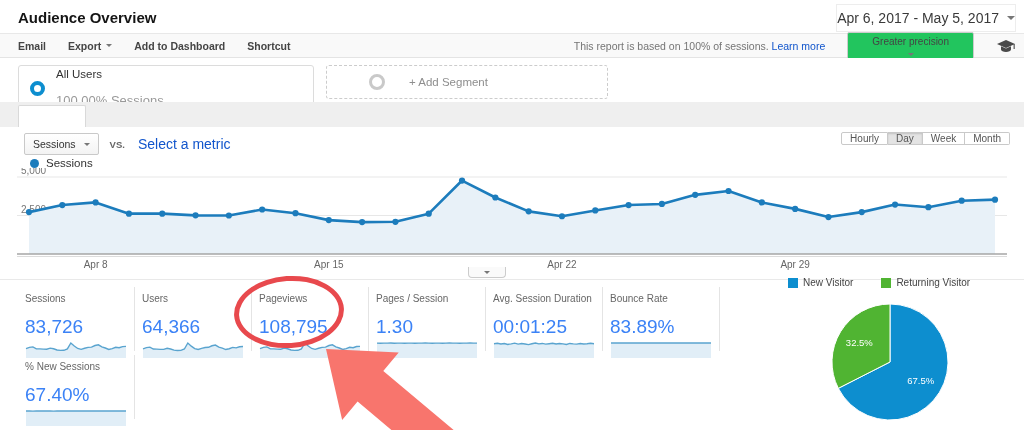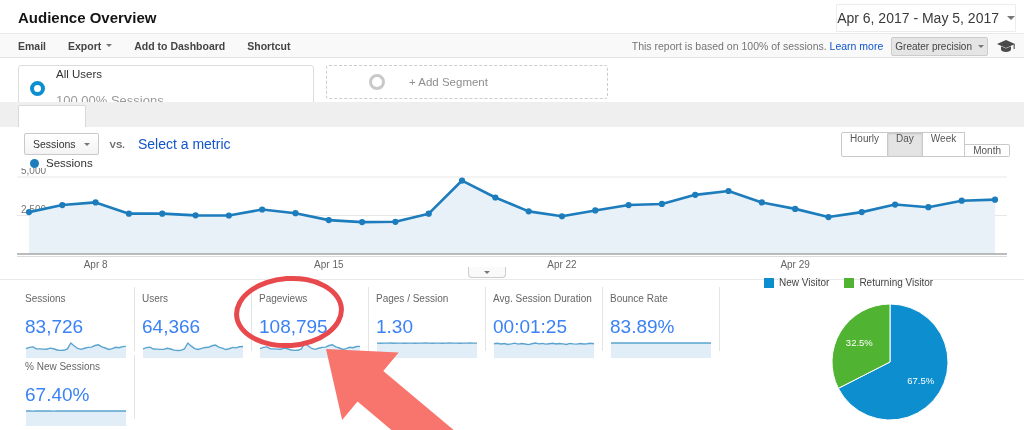--- a/index.html
+++ b/index.html
@@ -9,24 +9,24 @@
 
   
   .header { position:absolute; left:0; top:0; right:0; height:34px; background:#fff; border-bottom:1px solid #e8e8e8; }
   .page-title { position:absolute; left:18px; top:9px; font-size:15px; font-weight:bold; color:#151515; }
   .date-range { position:absolute; right:8px; top:4px; display:flex; align-items:center; gap:8px; padding:5px 0; border:1px solid #ededed; background:#fff; cursor:pointer; }
   .date-range-text { font-size:14px; color:#3a3a3a; }
 
   
   .toolbar { position:absolute; left:0; top:34px; right:0; height:24px; background:#f9f9f9; border-bottom:1px solid #e4e4e4; display:flex; align-items:center; padding-left:18px; gap:22px; }
   .toolbar-btn { font-size:10.5px; font-weight:bold; color:#454545; display:flex; align-items:center; gap:5px; cursor:pointer; }
-  .toolbar-right { position:absolute; right:8px; top:0; height:24px; display:flex; align-items:center; gap:8px; }
+  .toolbar-right { position:absolute; right:8px; top:0; height:24px; display:flex; align-items:center; gap:22px; }
   .report-note { font-size:10.5px; color:#757575; }
   .link { color:#1155cc; cursor:pointer; }
-  .precision-btn { font-size:10px; color:#444; background:#e5e5e5; border:1px solid #ccc; border-radius:2px; padding:3px 3px; display:flex; align-items:center; gap:6px; cursor:pointer; }
+  .precision-btn { font-size:10px; color:#444; background:#22c55e; border:1px solid #ccc; border-radius:2px; padding:3px 24px; display:flex; align-items:center; gap:6px; cursor:pointer;flex-direction:column; }
 
   .caret { width:0; height:0; border-left:4px solid transparent; border-right:4px solid transparent; border-top:4px solid #777; display:inline-block; }
   .caret.sm { border-left-width:3px; border-right-width:3px; border-top-width:3px; }
 
   
   .segments { position:absolute; left:0; top:58px; right:0; height:44px; background:#fff; }
   .segment-card { position:absolute; left:18px; top:7px; width:296px; height:46px; border:1px solid #dcdcdc; border-radius:3px; display:flex; align-items:center; padding-left:11px; gap:11px; cursor:pointer; background:#fff; }
   .ring { width:15px; height:15px; border:4px solid #0d8ecf; border-radius:50%; flex:none; }
   .ring.gray { border-color:#c9c9c9; border-width:3px; width:16px; height:16px; }
   .segment-name { font-size:11.5px; color:#333; }
@@ -41,42 +41,42 @@
   
   .panel { position:absolute; left:0; top:127px; right:0; bottom:0; background:#fff; }
   .picker-row { position:absolute; left:24px; top:6px; display:flex; align-items:center; }
   .metric-select { display:inline-flex; align-items:center; gap:8px; padding:4px 8px; border:1px solid #c9c9c9; border-radius:2px; background:linear-gradient(#fff,#f3f3f3); font-size:10.5px; color:#333; cursor:pointer; }
   .vs-label { font-size:9.5px; font-weight:bold; color:#666; margin-left:11px; }
   .select-metric { font-size:14px; margin-left:13px; }
 
   .granularity { position:absolute; right:14px; top:5px; display:flex; }
   .gran-btn { font-size:10px; color:#555; background:#fff; border:1px solid #c9c9c9; border-left:none; padding:0 8px; cursor:pointer; }
   .gran-btn:first-child { border-left:1px solid #c9c9c9; border-radius:2px 0 0 2px; }
-  .gran-btn:last-child { border-radius:0 2px 2px 0;margin-top:12px; }
+  .gran-btn:last-child { border-radius:0 2px 2px 0; }
   .gran-btn.active { background:#e4e4e4; box-shadow:inset 0 1px 2px rgba(0,0,0,.15); }
 
   .chart-legend { position:absolute; left:30px; top:30px; display:flex; align-items:center; gap:7px; }
   .legend-dot { width:9px; height:9px; border-radius:50%; }
   .legend-label { font-size:11.5px; color:#333; }
 
   .main-chart { position:absolute; left:17px; top:41px; }
   .chart-handle { position:absolute; left:468px; top:140px; width:38px; height:11px; background:#fafafa; border:1px solid #ccc; border-top:none; border-radius:0 0 4px 4px; display:flex; align-items:center; justify-content:center; cursor:pointer; }
   .panel-divider { position:absolute; left:0; right:0; top:152px; border-top:1px solid #e9e9e9; }
 
   
   .cards-row { position:absolute; left:18px; display:flex; }
   .cards-row.r1 { top:160px; }
   .cards-row.r2 { top:228px; }
   .card { width:117px; height:64px; padding:6px 7px 0 7px; border-right:1px solid #e4e4e4; }
   .card-label { font-size:10px; color:#666; cursor:pointer; white-space:nowrap; }
   .card-value { font-size:19px; color:#3b82f6; margin-top:12px; }
   .card-spark { display:block; margin-top:2px; }
 
   
-  .pie-legend { position:absolute; left:764px; top:150px; display:flex; gap:15px; }
+  .pie-legend { position:absolute; left:788px; top:150px; display:flex; gap:28px; }
   .pie-legend-item { display:flex; align-items:center; gap:5px; }
   .pie-swatch { width:10px; height:10px; }
   .pie-legend-label { font-size:10px; color:#444; }
   .pie-chart { position:absolute; left:815px; top:167px; }
 
   
   .callout-ellipse { position:absolute; left:234px; top:276px; width:110px; height:72px; border:5px solid #e84a4e; border-radius:50%; transform:rotate(-4deg); pointer-events:none; z-index:10; }
   .callout-arrow { position:absolute; inset:0; pointer-events:none; z-index:11; }
   .grad-cap { cursor:pointer; }
 </style>

